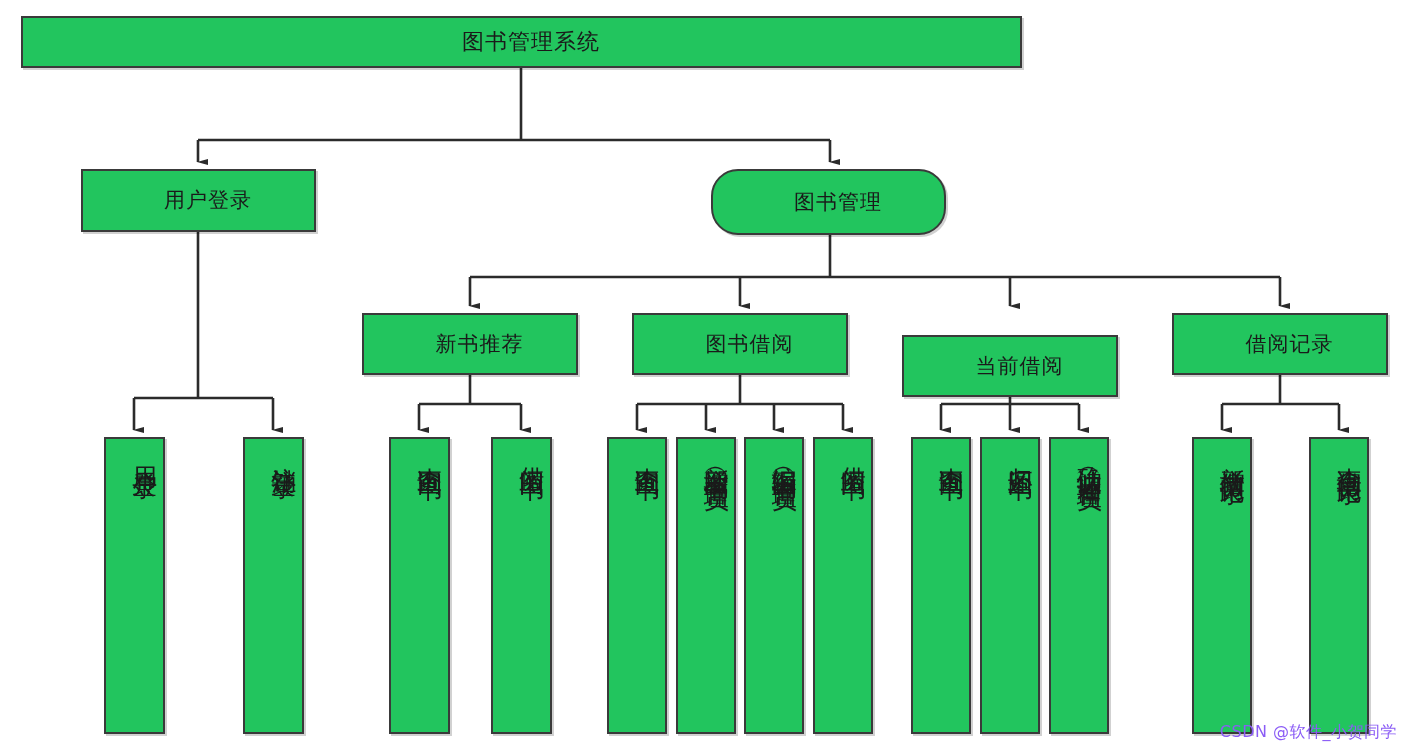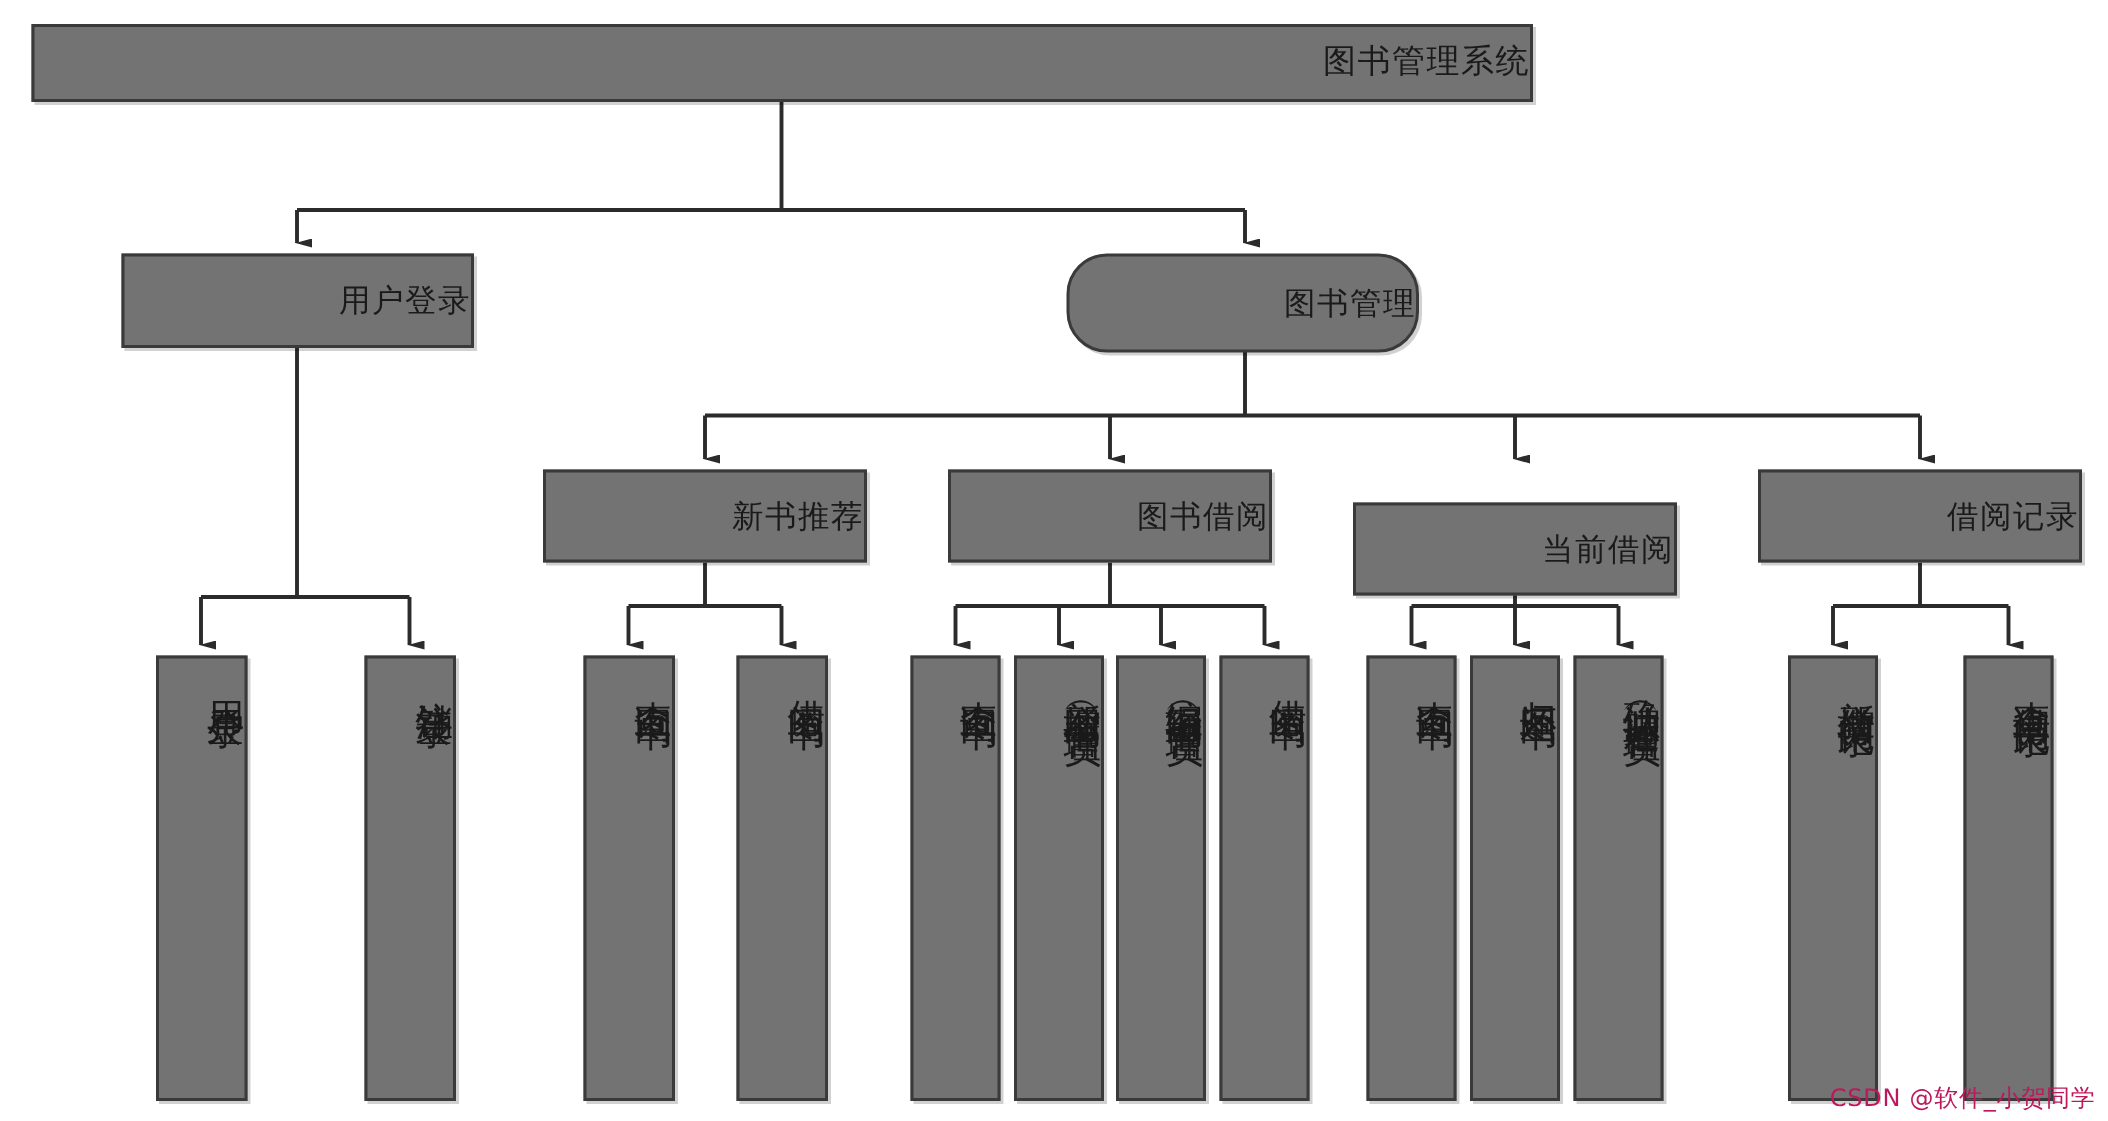--- a/index.html
+++ b/index.html
@@ -8,26 +8,26 @@
     background:#ffffff;
     font-family:"DejaVu Sans","Liberation Sans",sans-serif;
     overflow:hidden;
   }
   #stage{position:relative;width:1405px;height:747px;background:#fff;}
   svg.links{position:absolute;left:0;top:0;width:1405px;height:747px;pointer-events:none;}
 
   .node{
     position:absolute;
     box-sizing:border-box;
-    background:#737373;
+    background:#22c55e;
     border:2.5px solid #3a3a3a;
     box-shadow:2px 2px 0 rgba(0,0,0,0.18);
     display:flex;
     align-items:center;
-    justify-content:flex-end;
+    justify-content:center;
     color:#1a1a1a;
     padding-left:19px;
   }
   .node .lbl{
     display:block;
     text-align:center;
     line-height:1.18;
     letter-spacing:1px;
     white-space:nowrap;
   }
@@ -45,21 +45,21 @@
     line-height:1.05;
     letter-spacing:3px;
     white-space:normal;
     max-height:280px;
   }
 
   #watermark{
     position:absolute;
     right:8px;bottom:4px;
     font-size:16px;
-    color:#be185d;
+    color:#8b5cf6;
     letter-spacing:0.5px;
     white-space:nowrap;
     font-family:"DejaVu Sans","Liberation Sans",sans-serif;
     text-align:right;
   }
 </style>
 </head>
 <body>
 
 <div id="stage">

